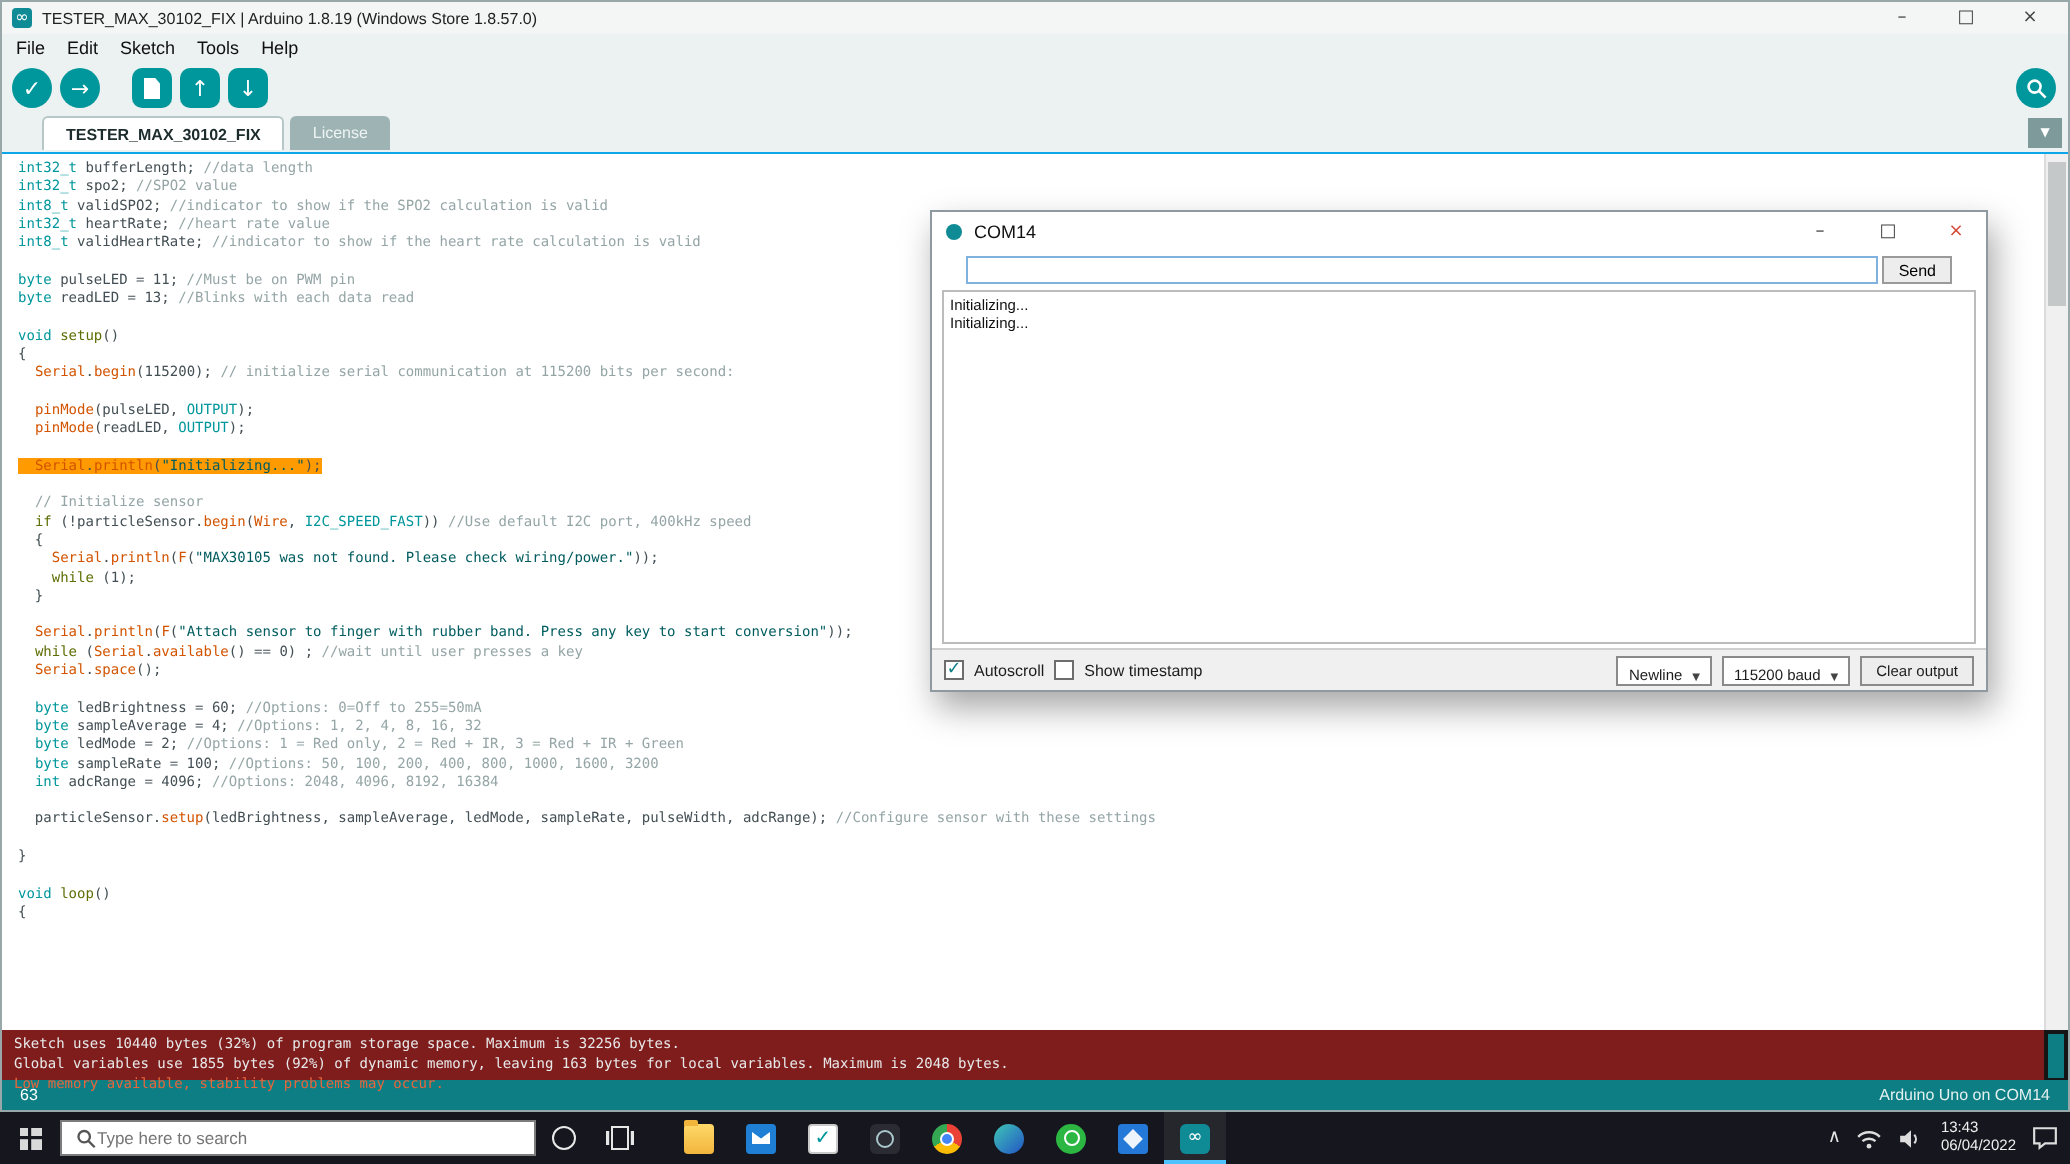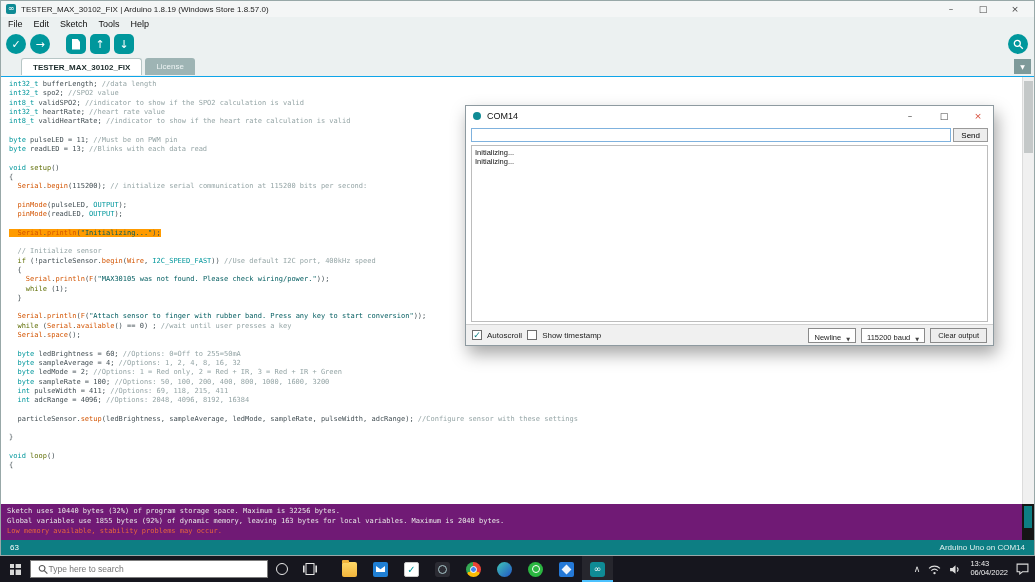--- a/index.html
+++ b/index.html
@@ -28,36 +28,36 @@
   .tab-menu{position:absolute;right:3px;bottom:2px;width:17px;height:15px;background:#7e9a9a;color:#fff;font-size:6px;display:flex;align-items:center;justify-content:center}
 
   .editor{flex:1 1 auto;background:#fff;position:relative;overflow:hidden;font-family:"DejaVu Sans Mono",monospace;font-size:7px;color:#434F54}
   #code{padding:3px 14px 0 8px}
   .code-line{height:9.3px;line-height:9.3px;white-space:pre}
   .sy-t{color:#00979C}.sy-f{color:#D35400}.sy-k{color:#5E6D03}.sy-s{color:#005C5F}.sy-c{color:#95A5A6}.sy-p{color:#434F54}
   .hl{background:#FF9B00}
   .ed-scroll{position:absolute;right:0;top:0;bottom:0;width:12px;background:#F0F0F0;border-left:1px solid #dcdcdc}
   .ed-thumb{position:absolute;top:4px;left:1px;width:9px;height:72px;background:#c4c8c8}
 
-  .console{height:36px;background:#701a75;position:relative;padding:2px 16px 0 6px;font-family:"DejaVu Sans Mono",monospace;font-size:7px;flex:0 0 auto}
+  .console{height:25px;background:#7f1d1d;position:relative;padding:2px 16px 0 6px;font-family:"DejaVu Sans Mono",monospace;font-size:7px;flex:0 0 auto}
   .con-line{height:10px;line-height:10px;color:#E8E8E8;white-space:nowrap;overflow:hidden}
   .con-line.warn{color:#E8663C}
   .con-scroll{position:absolute;right:0;top:0;bottom:0;width:12px;background:#151515}
   .con-thumb{position:absolute;top:2px;left:2px;width:8px;height:22px;background:#0d7e83}
 
   .statusbar{height:15px;background:#0d7e83;color:#fff;font-size:8px;display:flex;align-items:center;padding:0 9px;flex:0 0 auto}
   .statusbar .board{margin-left:auto;color:#e2f0f0}
 
   
   .serial-window{position:absolute;left:465px;top:105px;width:529px;height:241px;background:#fff;border:1px solid #8e9aa0;box-shadow:3px 8px 16px rgba(0,0,0,.35);display:flex;flex-direction:column;z-index:10}
   .sm-titlebar{height:20px;display:flex;align-items:center;gap:6px;padding:0 7px;font-size:9px;color:#101010;flex:0 0 auto}
   .sm-icon{width:8px;height:8px;border-radius:50%;background:#0f8b95}
   .sm-controls{margin-left:auto;display:flex;gap:22px;font-size:9px;color:#444;padding-right:2px}
   .sm-close{color:#D64937}
-  .sm-input-row{display:flex;gap:2px;padding:2px 5px;flex:0 0 auto}
+  .sm-input-row{display:flex;gap:2px;padding:2px 17px;flex:0 0 auto}
   .sm-input{flex:1;height:14px;border:1px solid #7FB2DE;font-size:8px;padding:0 3px;outline:none;font-family:"Liberation Sans",sans-serif}
   .sm-send{height:14px;font-size:8px;background:#EDEDED;border:1px solid #9a9a9a;padding:0 7px;font-family:"Liberation Sans",sans-serif}
   .sm-output{flex:1 1 auto;margin:1px 5px 2px 5px;border:1px solid #bcbcbc;font-family:Liberation Sans, sans-serif;font-size:7.5px;line-height:9.4px;padding:2px 3px;color:#111;overflow:hidden}
   .sm-bottom{height:21px;background:#F0F0F0;border-top:1px solid #cfcfcf;display:flex;align-items:center;gap:5px;padding:0 6px;font-size:8px;color:#1c1c1c;flex:0 0 auto}
   .chk{width:10px;height:10px;border:1px solid #6d6d6d;background:#fff;display:flex;align-items:center;justify-content:center;font-size:9px;line-height:9px;color:#0d7e83}
   .sm-spacer{flex:1}
   .sm-select{height:15px;border:1px solid #8a8a8a;background:#fff;font-size:7.5px;display:flex;align-items:flex-end;gap:5px;padding:0 5px}
   .sm-select .arrow{font-size:5px;color:#444}
   .sm-clear{height:15px;border:1px solid #8a8a8a;background:#EDEDED;font-size:7.5px;padding:0 7px;display:flex;align-items:center}
 
@@ -179,21 +179,20 @@
           <div class="code-line"><span><span class="sy-p">  }</span></span></div>
           <div class="code-line"><span>&nbsp;</span></div>
           <div class="code-line"><span><span class="sy-p">  </span><span class="sy-f">Serial</span><span class="sy-p">.</span><span class="sy-f">println</span><span class="sy-p">(</span><span class="sy-f">F</span><span class="sy-p">(</span><span class="sy-s">"Attach sensor to finger with rubber band. Press any key to start conversion"</span><span class="sy-p">));</span></span></div>
           <div class="code-line"><span><span class="sy-p">  </span><span class="sy-k">while</span><span class="sy-p"> (</span><span class="sy-f">Serial</span><span class="sy-p">.</span><span class="sy-f">available</span><span class="sy-p">() == 0) ; </span><span class="sy-c">//wait until user presses a key</span></span></div>
           <div class="code-line"><span><span class="sy-p">  </span><span class="sy-f">Serial</span><span class="sy-p">.</span><span class="sy-f">space</span><span class="sy-p">();</span></span></div>
           <div class="code-line"><span>&nbsp;</span></div>
           <div class="code-line"><span><span class="sy-p">  </span><span class="sy-t">byte</span><span class="sy-p"> ledBrightness = 60; </span><span class="sy-c">//Options: 0=Off to 255=50mA</span></span></div>
           <div class="code-line"><span><span class="sy-p">  </span><span class="sy-t">byte</span><span class="sy-p"> sampleAverage = 4; </span><span class="sy-c">//Options: 1, 2, 4, 8, 16, 32</span></span></div>
           <div class="code-line"><span><span class="sy-p">  </span><span class="sy-t">byte</span><span class="sy-p"> ledMode = 2; </span><span class="sy-c">//Options: 1 = Red only, 2 = Red + IR, 3 = Red + IR + Green</span></span></div>
           <div class="code-line"><span><span class="sy-p">  </span><span class="sy-t">byte</span><span class="sy-p"> sampleRate = 100; </span><span class="sy-c">//Options: 50, 100, 200, 400, 800, 1000, 1600, 3200</span></span></div>
-          <div class="code-line"><span><span class="sy-p">  </span><span class="sy-t">int</span><span class="sy-p"> pulseWidth = 411; </span><span class="sy-c">//Options: 69, 118, 215, 411</span></span></div>
           <div class="code-line"><span><span class="sy-p">  </span><span class="sy-t">int</span><span class="sy-p"> adcRange = 4096; </span><span class="sy-c">//Options: 2048, 4096, 8192, 16384</span></span></div>
           <div class="code-line"><span>&nbsp;</span></div>
           <div class="code-line"><span><span class="sy-p">  particleSensor.</span><span class="sy-f">setup</span><span class="sy-p">(ledBrightness, sampleAverage, ledMode, sampleRate, pulseWidth, adcRange); </span><span class="sy-c">//Configure sensor with these settings</span></span></div>
           <div class="code-line"><span>&nbsp;</span></div>
           <div class="code-line"><span><span class="sy-p">}</span></span></div>
           <div class="code-line"><span>&nbsp;</span></div>
           <div class="code-line"><span><span class="sy-t">void</span><span class="sy-p"> </span><span class="sy-k">loop</span><span class="sy-p">()</span></span></div>
           <div class="code-line"><span><span class="sy-p">{</span></span></div>
         </div>
       <div class="ed-scroll">

